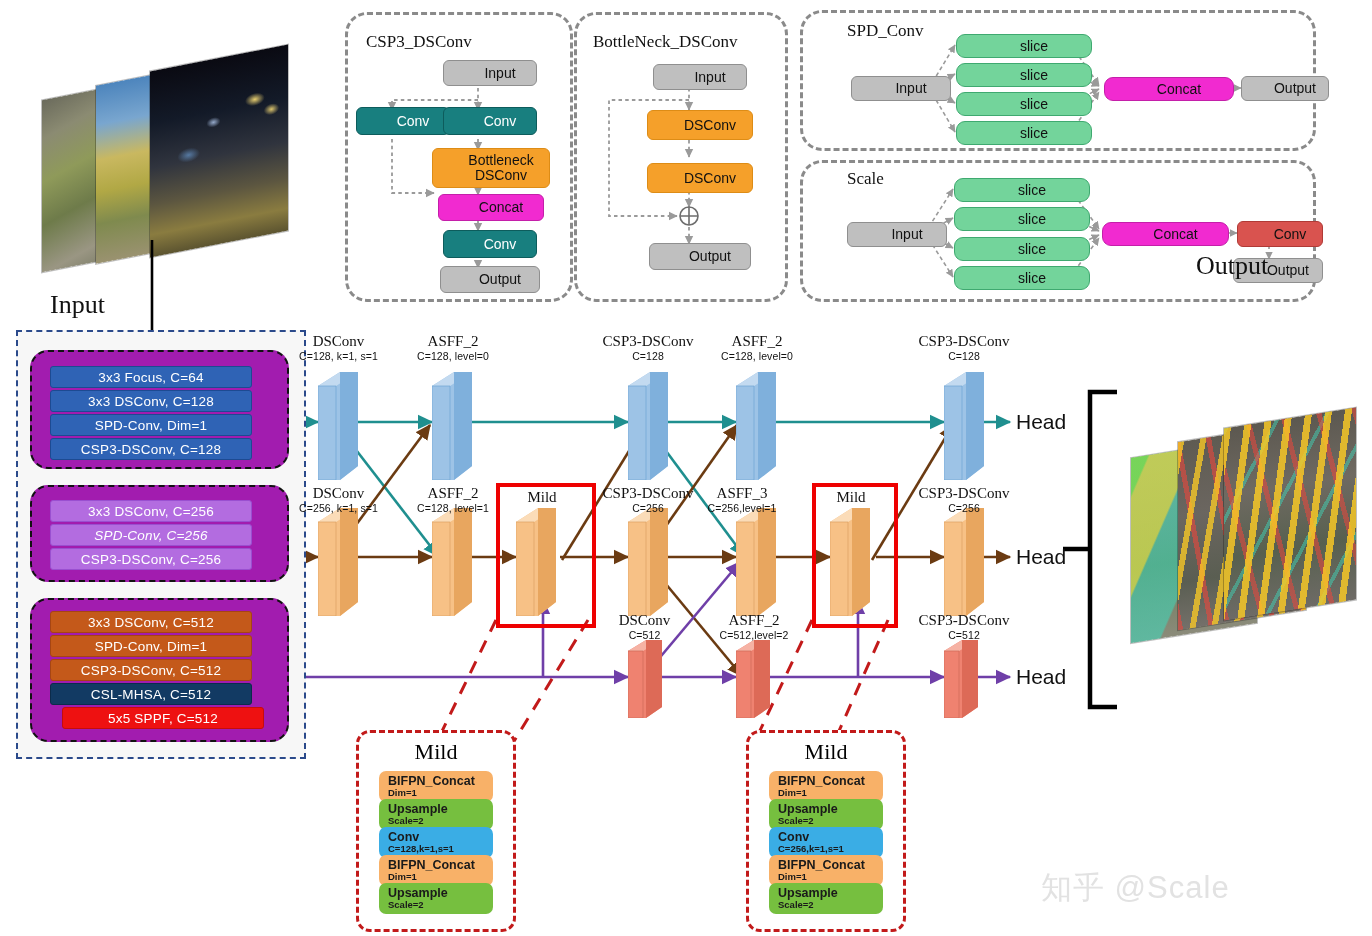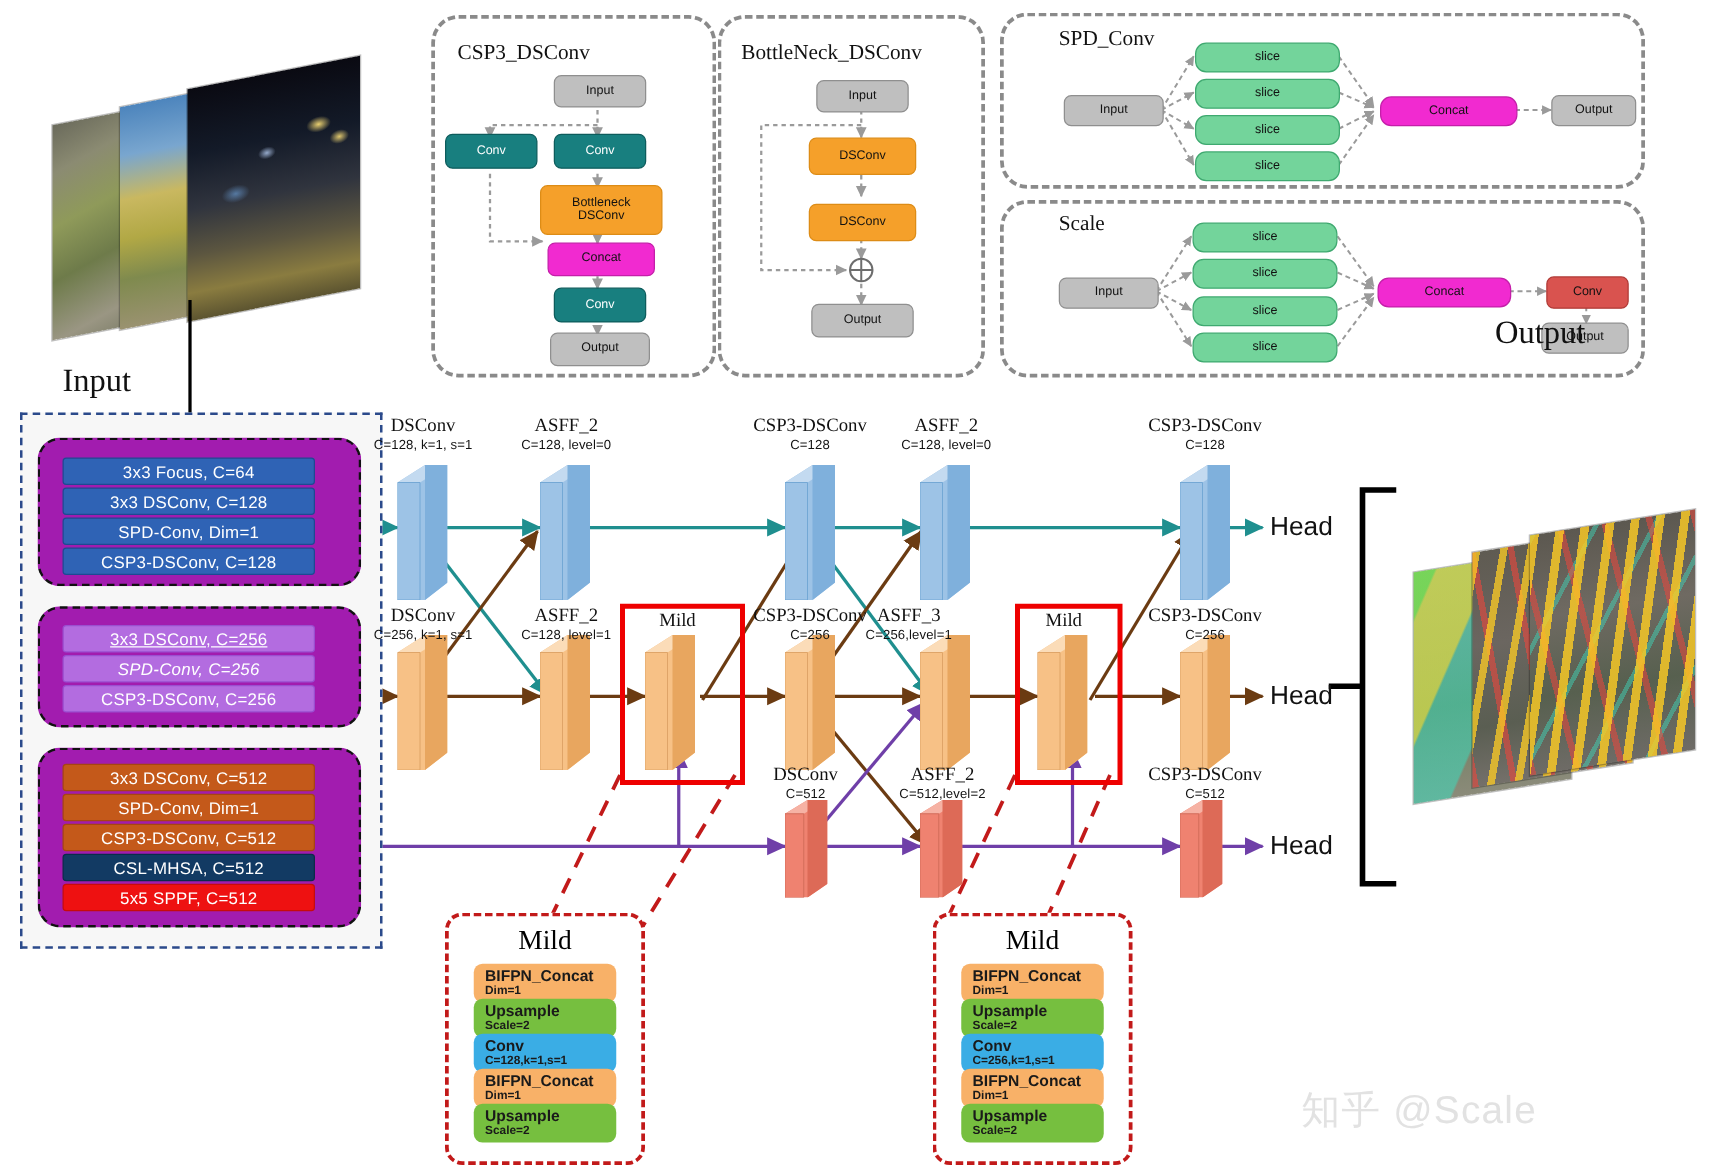--- a/index.html
+++ b/index.html
@@ -5,21 +5,21 @@
   html,body{margin:0;padding:0;background:#fff;}
   body{width:1372px;height:936px;position:relative;overflow:hidden;
        font-family:"Liberation Serif",serif;}
   svg.layer{position:absolute;left:0;top:0;width:1372px;height:936px;overflow:visible;pointer-events:none;}
 
   
   .panel{position:absolute;border:3px dashed #8a8a8a;border-radius:22px;background:#fff;}
   .panel-title{position:absolute;font-family:"Liberation Serif",serif;font-size:17px;color:#111;}
 
   .node{position:absolute;border-radius:6px;display:flex;align-items:center;justify-content:center;
-        font-family:"Liberation Sans",sans-serif;font-size:10px;color:#111;text-align:center;line-height:1.05;}
+        font-family:"Liberation Sans",sans-serif;font-size:14px;color:#111;text-align:center;line-height:1.05;padding-left:20px;}
   .n-gray{background:#bfbfbf;border:1.5px solid #8f8f8f;}
   .n-teal{background:#187f7f;border:1.5px solid #0d5c5c;color:#fff;}
   .n-orange{background:#f5a02a;border:1.5px solid #dd8c16;}
   .n-magenta{background:#f12ad0;border:1.5px solid #c41fa9;}
   .n-green{background:#73d49b;border:1.5px solid #3fa970;}
   .n-red{background:#d9534f;border:1.5px solid #b03a36;}
 
   
   .bb-outer{position:absolute;border:2px dashed #2b4a8b;background:#f7f7f7;}
   .bb-group{position:absolute;border:2.5px dashed #111;border-radius:18px;background:#a21caf;}
@@ -269,31 +269,31 @@
 <div class="bb-outer" style="left:16px;top:330px;width:286px;height:425px;"></div>
 
 <div class="bb-group" style="left:30px;top:350px;width:255px;height:115px;">
   <div class="bb-bar bb-blue" style="left:18px;top:14px;width:200px;height:20px;">3x3   Focus, C=64</div>
   <div class="bb-bar bb-blue" style="left:18px;top:38px;width:200px;height:20px;">3x3   DSConv, C=128</div>
   <div class="bb-bar bb-blue" style="left:18px;top:62px;width:200px;height:20px;">SPD-Conv, Dim=1</div>
   <div class="bb-bar bb-blue" style="left:18px;top:86px;width:200px;height:20px;">CSP3-DSConv, C=128</div>
 </div>
 
 <div class="bb-group" style="left:30px;top:485px;width:255px;height:93px;">
-  <div class="bb-bar bb-purple" style="left:18px;top:13px;width:200px;height:20px;text-decoration:underline;">3x3   DSConv, C=256</div>
+  <div class="bb-bar bb-purple" style="left:18px;top:13px;width:200px;height:20px;">3x3   DSConv, C=256</div>
   <div class="bb-bar bb-purple" style="left:18px;top:37px;width:200px;height:20px;font-style:italic;">SPD-Conv, C=256</div>
   <div class="bb-bar bb-purple" style="left:18px;top:61px;width:200px;height:20px;">CSP3-DSConv, C=256</div>
 </div>
 
 <div class="bb-group" style="left:30px;top:598px;width:255px;height:140px;">
   <div class="bb-bar bb-brown" style="left:18px;top:11px;width:200px;height:20px;">3x3   DSConv, C=512</div>
   <div class="bb-bar bb-brown" style="left:18px;top:35px;width:200px;height:20px;">SPD-Conv, Dim=1</div>
   <div class="bb-bar bb-brown" style="left:18px;top:59px;width:200px;height:20px;">CSP3-DSConv, C=512</div>
   <div class="bb-bar bb-navy" style="left:18px;top:83px;width:200px;height:20px;">CSL-MHSA, C=512</div>
-  <div class="bb-bar bb-red" style="left:18px;top:107px;width:200px;height:20px;">5x5   SPPF, C=512</div>
+  <div class="bb-bar bb-red" style="left:30px;top:107px;width:200px;height:20px;">5x5   SPPF, C=512</div>
 </div>
 
 <div class="blk" style="left:318px;top:372px;width:40px;height:108px;">
   <svg class="face" viewBox="0 0 40 108" preserveAspectRatio="none">
     <polygon points="0,14 22,0 40,0 40,94 22,108 0,108" fill="#9dc3e6"></polygon>
     <polygon points="0,14 22,0 40,0 18,14" fill="#c3daf0"></polygon>
     <polygon points="22,0 40,0 40,94 22,108" fill="#7fb0dc"></polygon>
     <polygon points="0,14 18,14 18,108 0,108" fill="#9dc3e6" stroke="#6da3d2" stroke-width="0.7"></polygon>
   </svg>
 </div>
@@ -405,21 +405,21 @@
 </div>
 
 <div class="blk" style="left:736px;top:508px;width:40px;height:108px;">
   <svg class="face" viewBox="0 0 40 108" preserveAspectRatio="none">
     <polygon points="0,14 22,0 40,0 40,94 22,108 0,108" fill="#f7c186"></polygon>
     <polygon points="0,14 22,0 40,0 18,14" fill="#fbdcb8"></polygon>
     <polygon points="22,0 40,0 40,94 22,108" fill="#e8a65f"></polygon>
     <polygon points="0,14 18,14 18,108 0,108" fill="#f7c186" stroke="#dba063" stroke-width="0.7"></polygon>
   </svg>
 </div>
-<div class="blk-label" style="left:672px;top:485px;width:110px;">
+<div class="blk-label" style="left:687px;top:485px;width:110px;">
   <div>ASFF_3</div>
   <div class="blk-sub">C=256,level=1</div>
 </div>
 
 <div class="redbox" style="left:812px;top:483px;width:78px;height:137px;"></div>
 <div class="blk" style="left:830px;top:508px;width:40px;height:108px;">
   <svg class="face" viewBox="0 0 40 108" preserveAspectRatio="none">
     <polygon points="0,14 22,0 40,0 40,94 22,108 0,108" fill="#f7c186"></polygon>
     <polygon points="0,14 22,0 40,0 18,14" fill="#fbdcb8"></polygon>
     <polygon points="22,0 40,0 40,94 22,108" fill="#e8a65f"></polygon>

